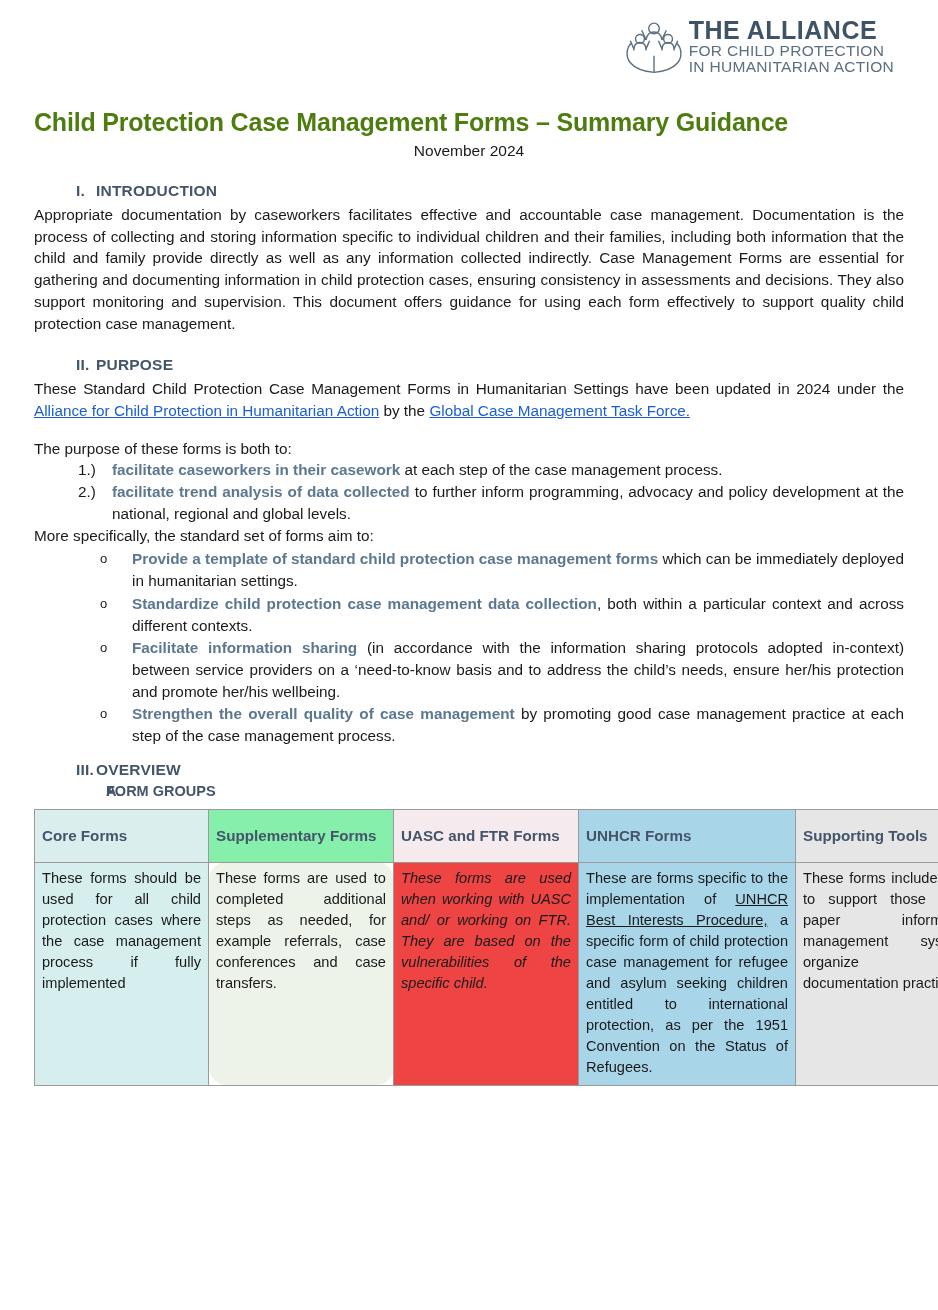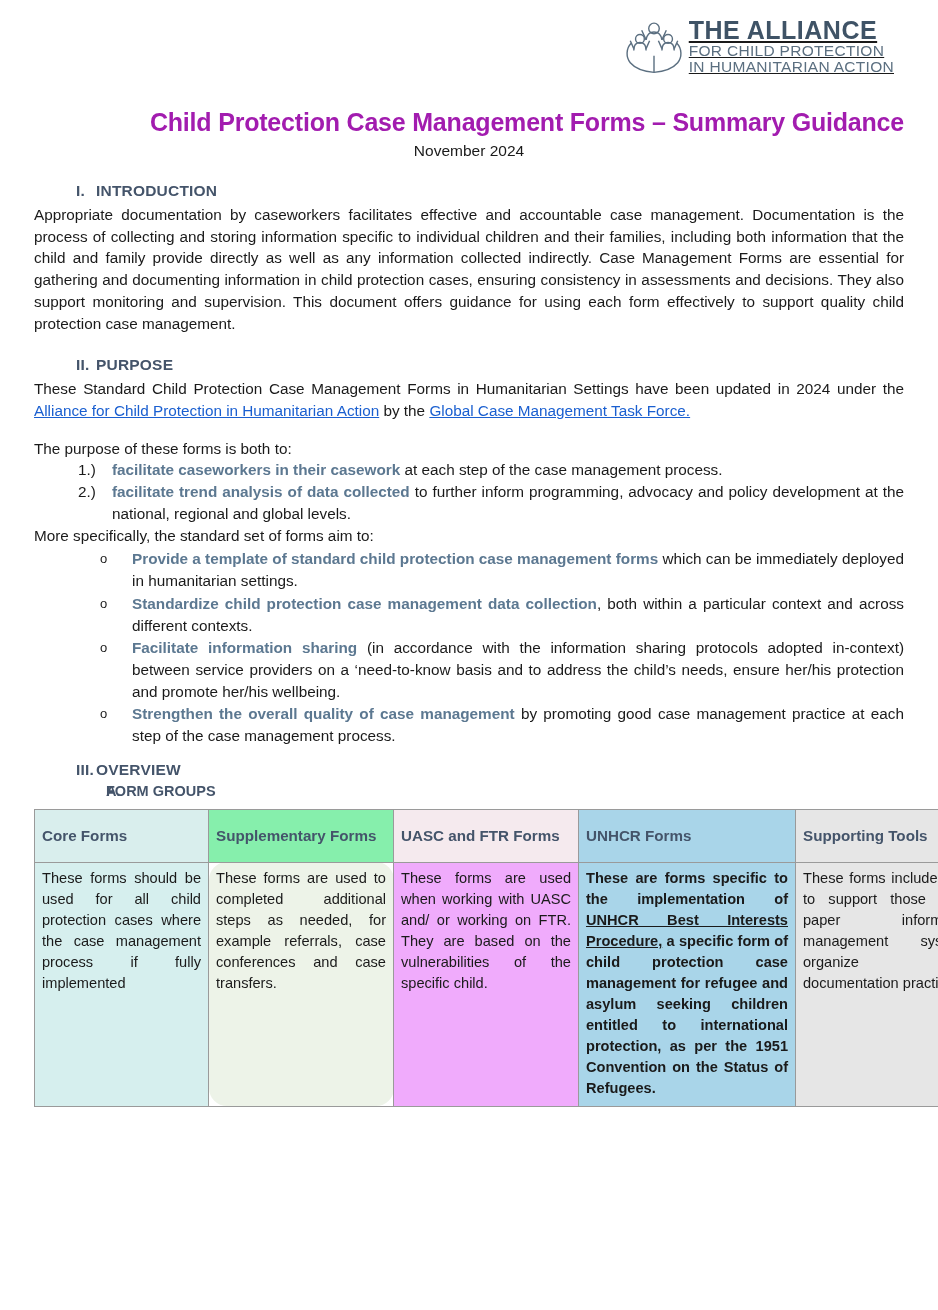--- a/index.html
+++ b/index.html
@@ -30,21 +30,20 @@
     display: flex;
     justify-content: flex-end;
     align-items: center;
     padding-right: 10px;
     box-sizing: border-box;
   }
   .logo {
     display: flex;
     align-items: center;
     gap: 4px;
-    text-decoration: underline;
   }
   .logo-mark {
     width: 62px;
     height: 58px;
     flex: 0 0 auto;
   }
   .logo-text {
     display: flex;
     flex-direction: column;
     line-height: 1.05;
@@ -56,24 +55,24 @@
     letter-spacing: 0.5px;
   }
   .logo-line2, .logo-line3 {
     font-size: 15.5px;
     color: #5b6f80;
     letter-spacing: 0.3px;
   }
 
   
   .doc-title {
-    text-align: right;
+    text-align: left;
     font-size: 25px;
     font-weight: bold;
-    color: #a21caf;
+    color: #4d7c0f;
     margin: 16px 0 0 0;
     letter-spacing: -0.2px;
   }
   .doc-subtitle {
     text-align: center;
     font-size: 15.5px;
     color: #1a1a1a;
     margin: 5px 0 4px 0;
   }
 
@@ -206,22 +205,22 @@
   .col5 { width: 171px; }
 
   .bg-teal  { background: #d9eeed; }
   .bg-green { background: #86efac; }
   .bg-pink  { background: #f5eaee; }
   .bg-blue  { background: #a9d5e9; }
   .bg-gray  { background: #e6e6e6; }
 
   .bg-teal-l  { background: #d6efee; }
   .bg-green-l { background: #edf3e8; border-radius: 18px; }
-  .bg-pink-l  { background: #f0abfc; }
-  .bg-blue-l  { background: #a9d5e9; font-weight: bold; }
+  .bg-pink-l  { background: #ef4444; font-style: italic; }
+  .bg-blue-l  { background: #a9d5e9; }
   .bg-gray-l  { background: #e6e6e6; }
 
   a.link-dark {
     color: #1a1a1a;
     text-decoration: underline;
   }
 </style>
 </head>
 <body>
 

